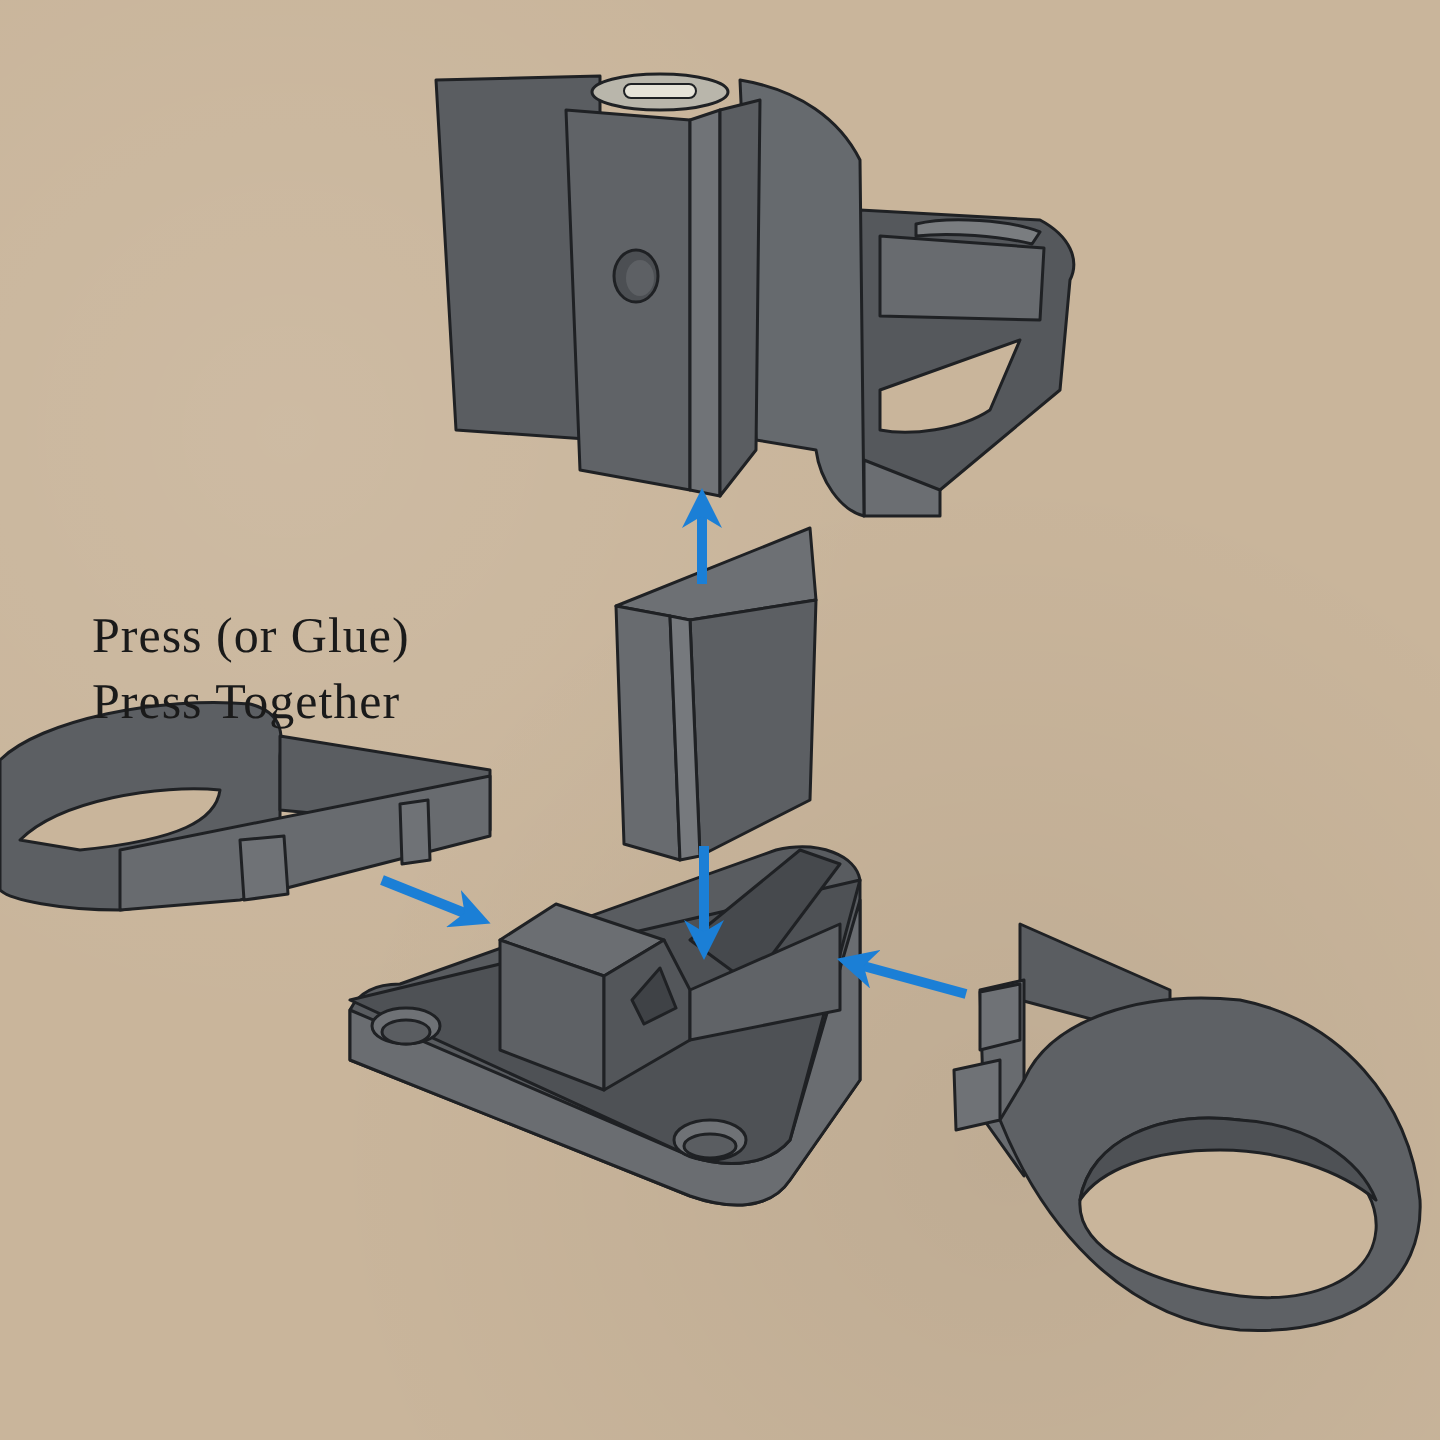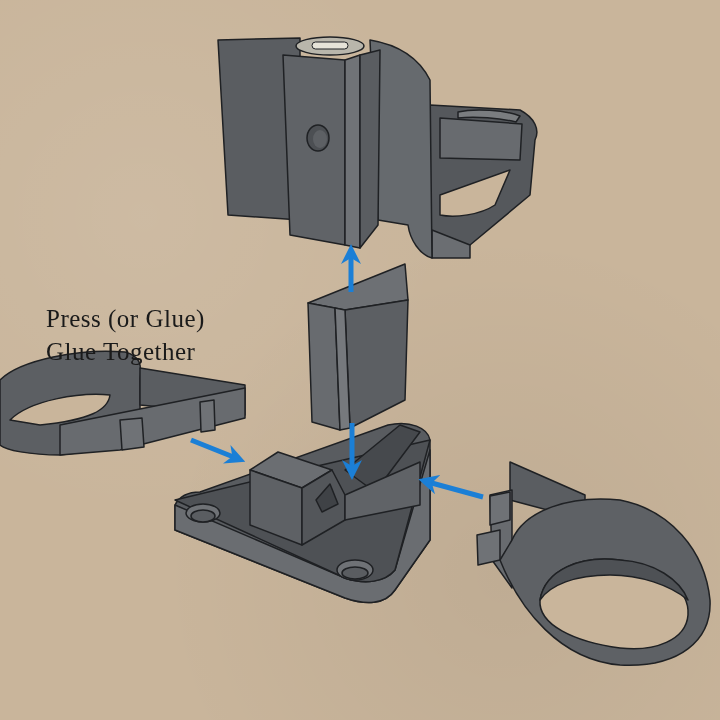--- a/index.html
+++ b/index.html
@@ -94,15 +94,15 @@
   <g stroke="#1b7fd6" stroke-width="5" fill="none" stroke-linecap="butt">
     <line x1="351" y1="292" x2="351" y2="254" marker-end="url(#ah)"></line>
     <line x1="352" y1="423" x2="352" y2="470" marker-end="url(#ah)"></line>
     <line x1="191" y1="440" x2="236" y2="458" marker-end="url(#ah)"></line>
     <line x1="483" y1="497" x2="428" y2="482" marker-end="url(#ah)"></line>
   </g>
 </svg>
 
 <div class="caption">
   <div>Press (or Glue)</div>
-  <div>Glue Together</div>
+  <div>Press Together</div>
 </div>
 </div>
 
 </body></html>

